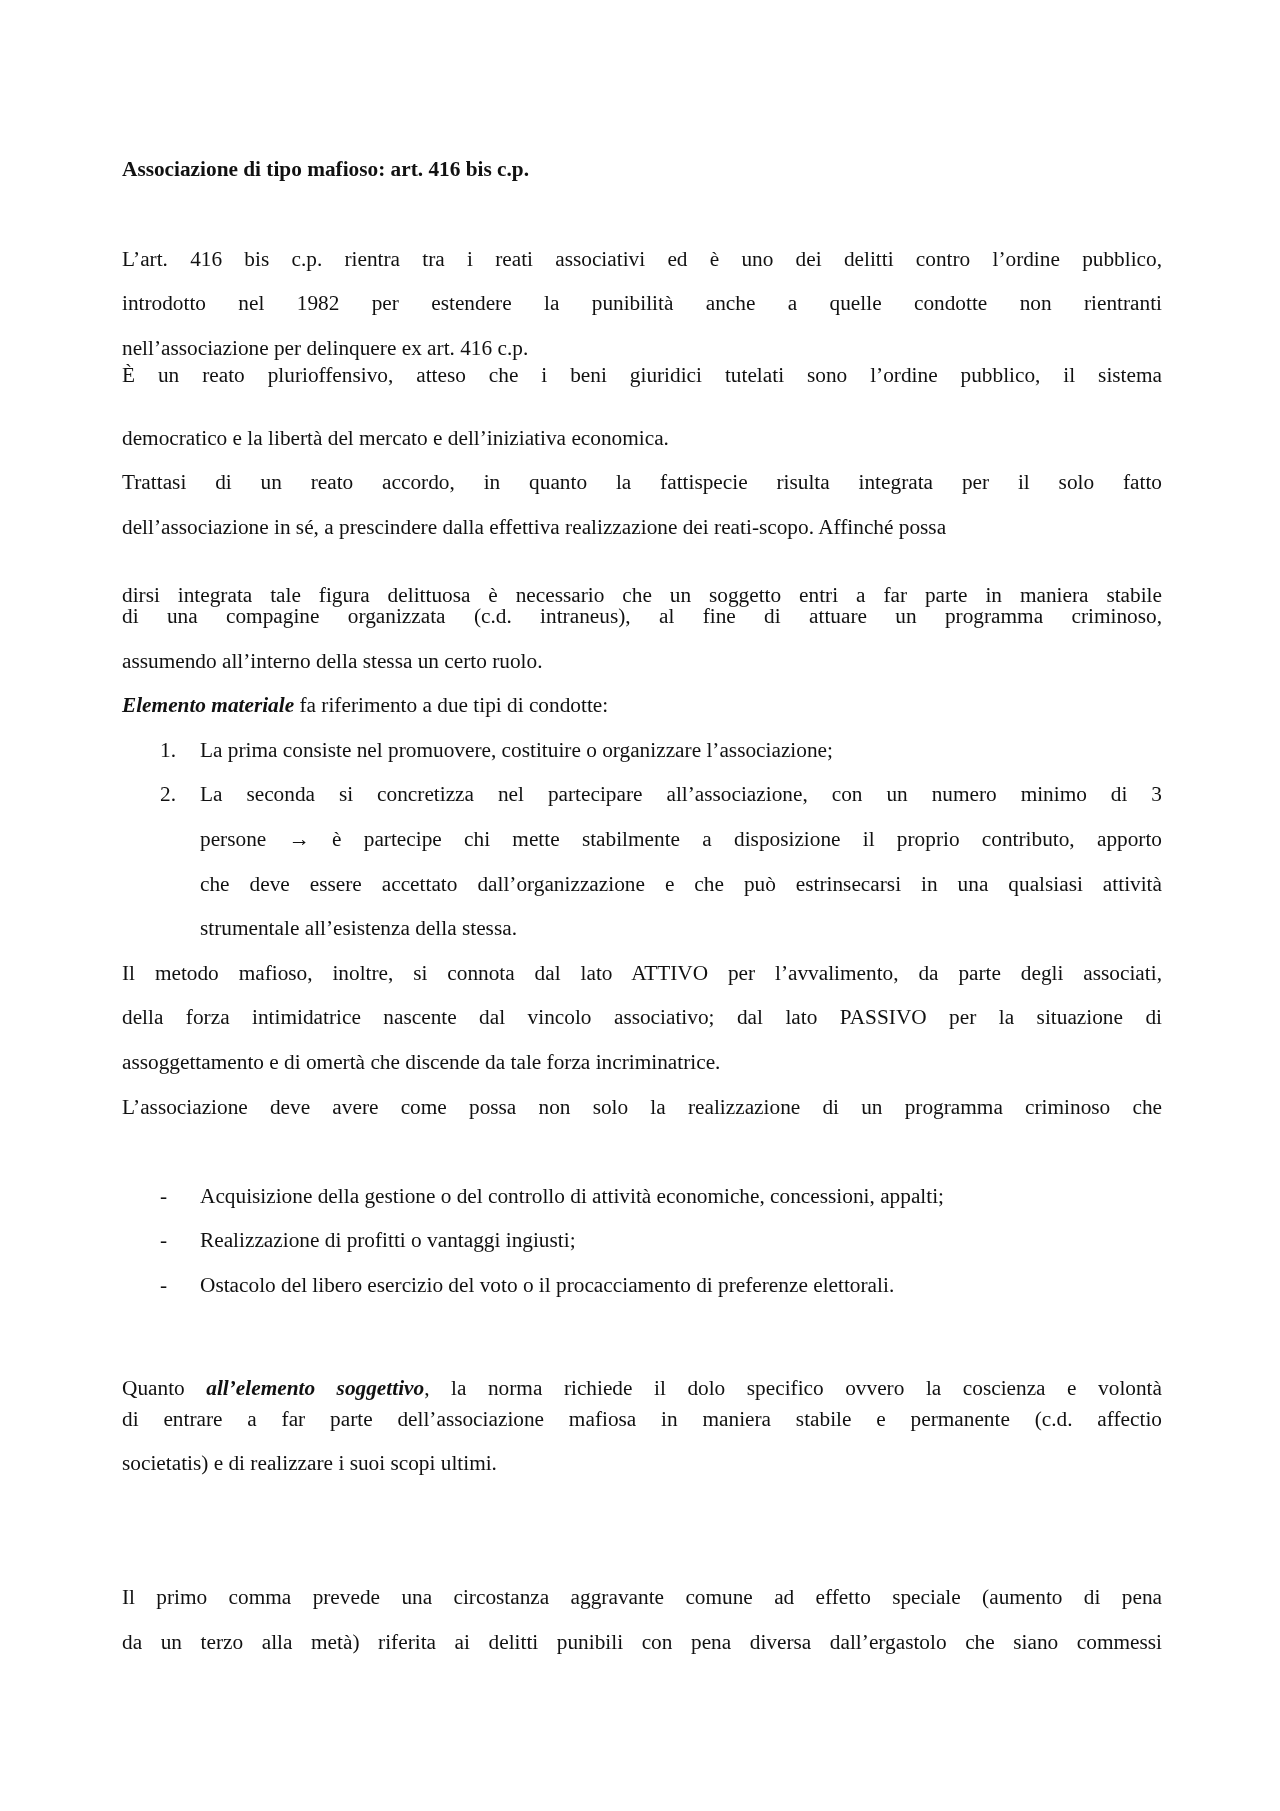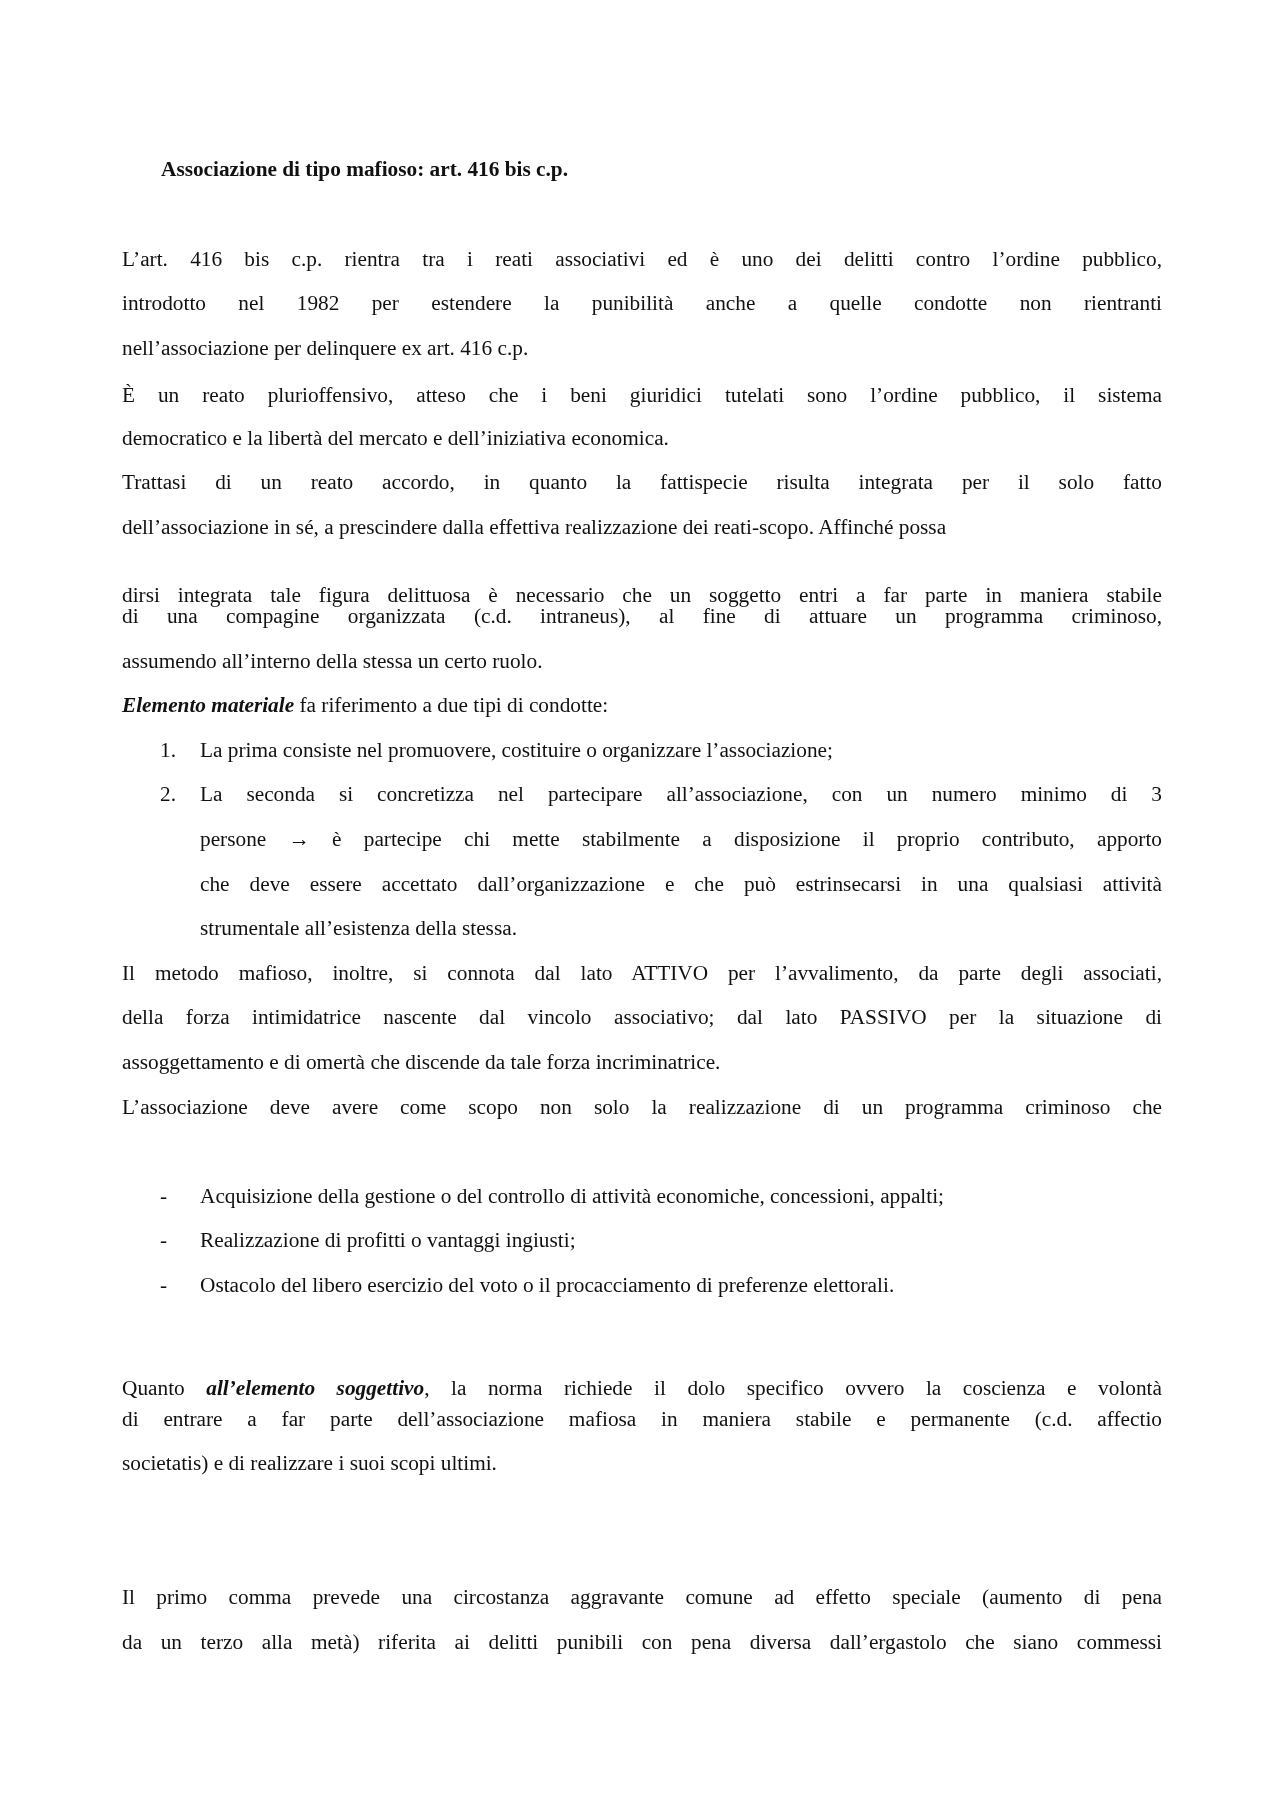--- a/index.html
+++ b/index.html
@@ -6,33 +6,33 @@
   body { width: 1280px; height: 1811px; position: relative; overflow: hidden; }
   .page {
     position: absolute; left: 0; top: 0; width: 1280px; height: 1811px; background: #fff;
     font-family: "Liberation Serif", "DejaVu Serif", serif; color: #111; font-size: 21.3px;
   }
   .line { position: absolute; left: 122px; width: 1040px; height: 30px; line-height: 30px; white-space: nowrap; }
   .just { text-align: justify; text-align-last: justify; }
   .ind { left: 200px; width: 962px; }
   .marker { position: absolute; left: 160px; height: 30px; line-height: 30px; }
   b { font-weight: bold; font-style: italic; }
-  .title { font-weight: bold; margin-left: 39px; }
+  .title { font-weight: bold; }
 </style>
 </head>
 <body>
 
 <div class="page">
   <div class="line title" style="top:154px">Associazione di tipo mafioso: art. 416 bis c.p.</div>
 
   <div class="line just" style="top:244px">L’art. 416 bis c.p. rientra tra i reati associativi ed è uno dei delitti contro l’ordine pubblico,</div>
   <div class="line just" style="top:288px">introdotto nel 1982 per estendere la punibilità anche a quelle condotte non rientranti</div>
   <div class="line" style="top:333px">nell’associazione per delinquere ex art. 416 c.p.</div>
 
-  <div class="line just" style="top:380px">È un reato plurioffensivo, atteso che i beni giuridici tutelati sono l’ordine pubblico, il sistema</div>
+  <div class="line just" style="top:360px">È un reato plurioffensivo, atteso che i beni giuridici tutelati sono l’ordine pubblico, il sistema</div>
   <div class="line" style="top:423px">democratico e la libertà del mercato e dell’iniziativa economica.</div>
 
   <div class="line just" style="top:467px">Trattasi di un reato accordo, in quanto la fattispecie risulta integrata per il solo fatto</div>
   <div class="line" style="top:512px">dell’associazione in sé, a prescindere dalla effettiva realizzazione dei reati-scopo.  Affinché possa</div>
   <div class="line just" style="top:580px">dirsi integrata tale figura delittuosa è necessario che un soggetto entri a far parte in maniera stabile</div>
   <div class="line just" style="top:601px">di una compagine organizzata (c.d. intraneus), al fine di attuare un programma criminoso,</div>
   <div class="line" style="top:646px">assumendo all’interno della stessa un certo ruolo.</div>
 
   <div class="line" style="top:690px"><b>Elemento materiale</b><span> fa riferimento a due tipi di condotte:</span></div>
 
@@ -42,21 +42,21 @@
   <div class="marker" style="top:779px">2.</div>
   <div class="line ind just" style="top:779px">La seconda si concretizza nel partecipare all’associazione, con un numero minimo di 3</div>
   <div class="line ind just" style="top:824px">persone → è partecipe chi mette stabilmente a disposizione il proprio contributo, apporto</div>
   <div class="line ind just" style="top:869px">che deve essere accettato dall’organizzazione e che può estrinsecarsi in una qualsiasi attività</div>
   <div class="line ind" style="top:913px">strumentale all’esistenza della stessa.</div>
 
   <div class="line just" style="top:958px">Il metodo mafioso, inoltre, si connota dal lato ATTIVO per l’avvalimento, da parte degli associati,</div>
   <div class="line just" style="top:1002px">della forza intimidatrice nascente dal vincolo associativo; dal lato PASSIVO per la situazione di</div>
   <div class="line" style="top:1047px">assoggettamento e di omertà che discende da tale forza incriminatrice.</div>
 
-  <div class="line just" style="top:1092px">L’associazione deve avere come scopo non solo la realizzazione di un programma criminoso che</div>
+  <div class="line just" style="top:1092px">L’associazione deve avere come possa non solo la realizzazione di un programma criminoso che</div>
 
   <div class="marker" style="top:1181px">-</div>
   <div class="line ind" style="top:1181px">Acquisizione della gestione o del controllo di attività economiche, concessioni, appalti;</div>
   <div class="marker" style="top:1225px">-</div>
   <div class="line ind" style="top:1225px">Realizzazione di profitti o vantaggi ingiusti;</div>
   <div class="marker" style="top:1270px">-</div>
   <div class="line ind" style="top:1270px">Ostacolo del libero esercizio del voto o il procacciamento di preferenze elettorali.</div>
 
   <div class="line just" style="top:1373px"><span>Quanto </span><b>all’elemento soggettivo</b><span>, la norma richiede il dolo specifico ovvero la coscienza e volontà</span></div>
   <div class="line just" style="top:1404px">di entrare a far parte dell’associazione mafiosa in maniera stabile e permanente (c.d. affectio</div>

